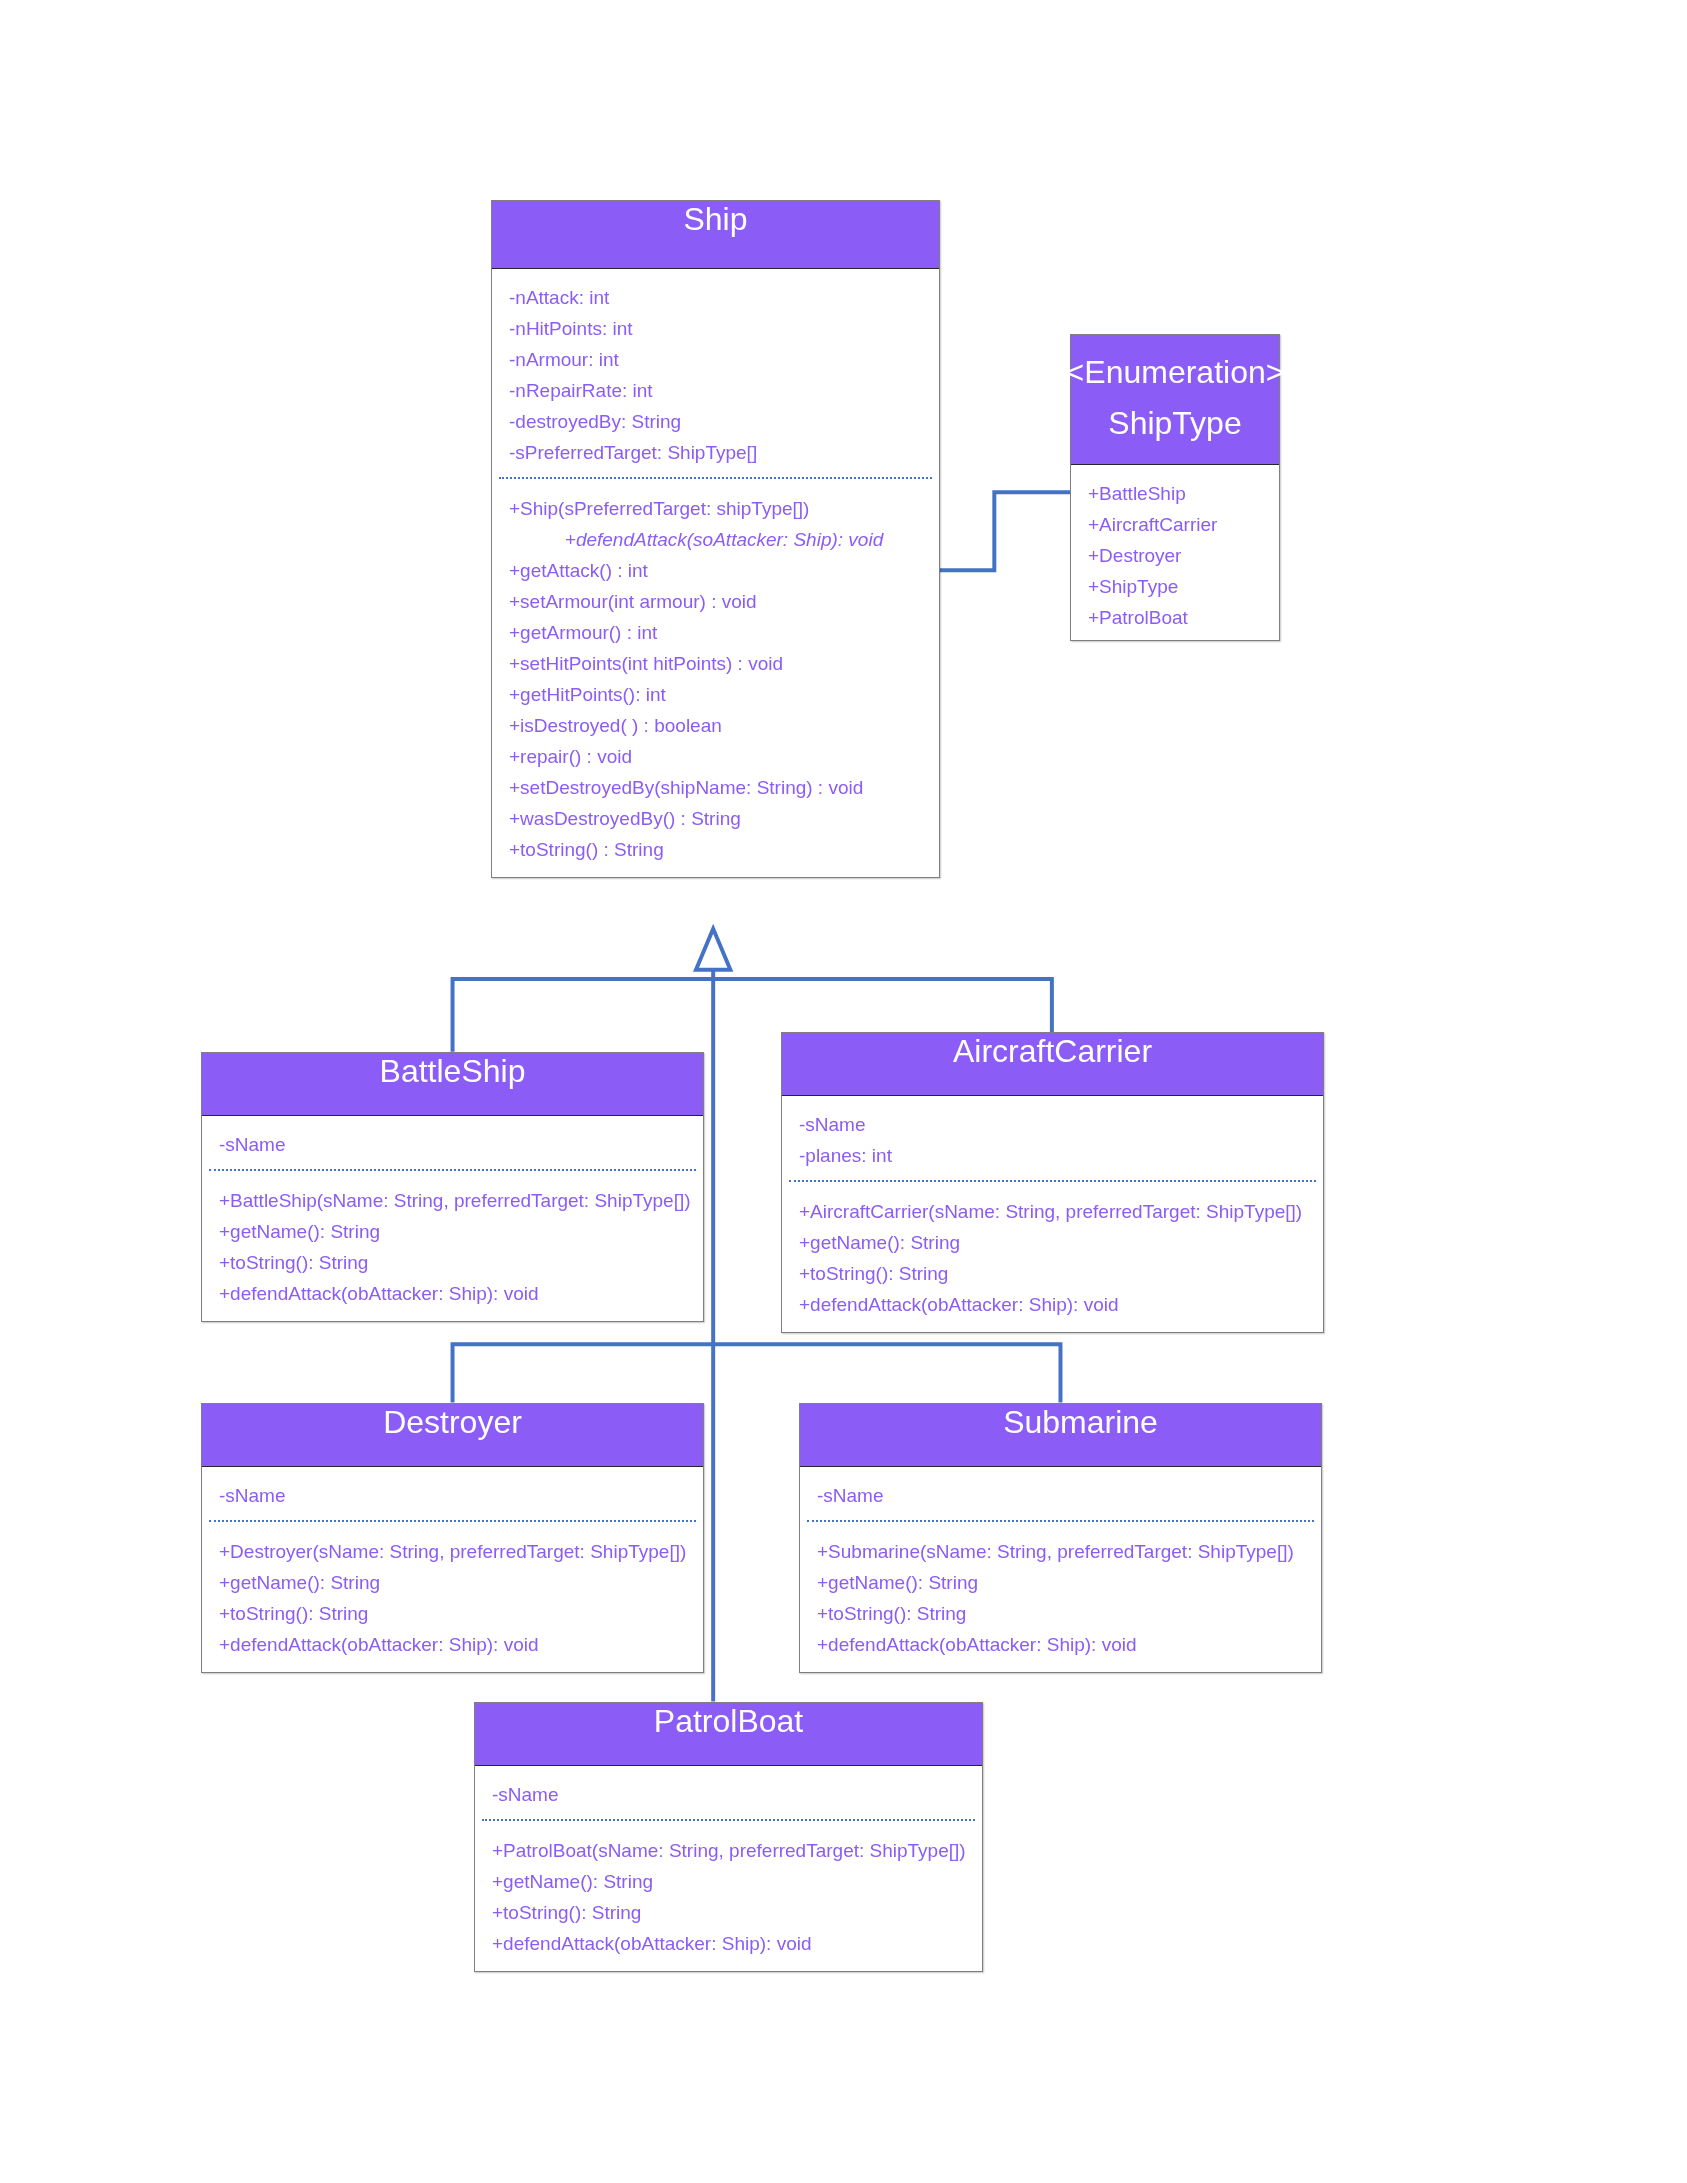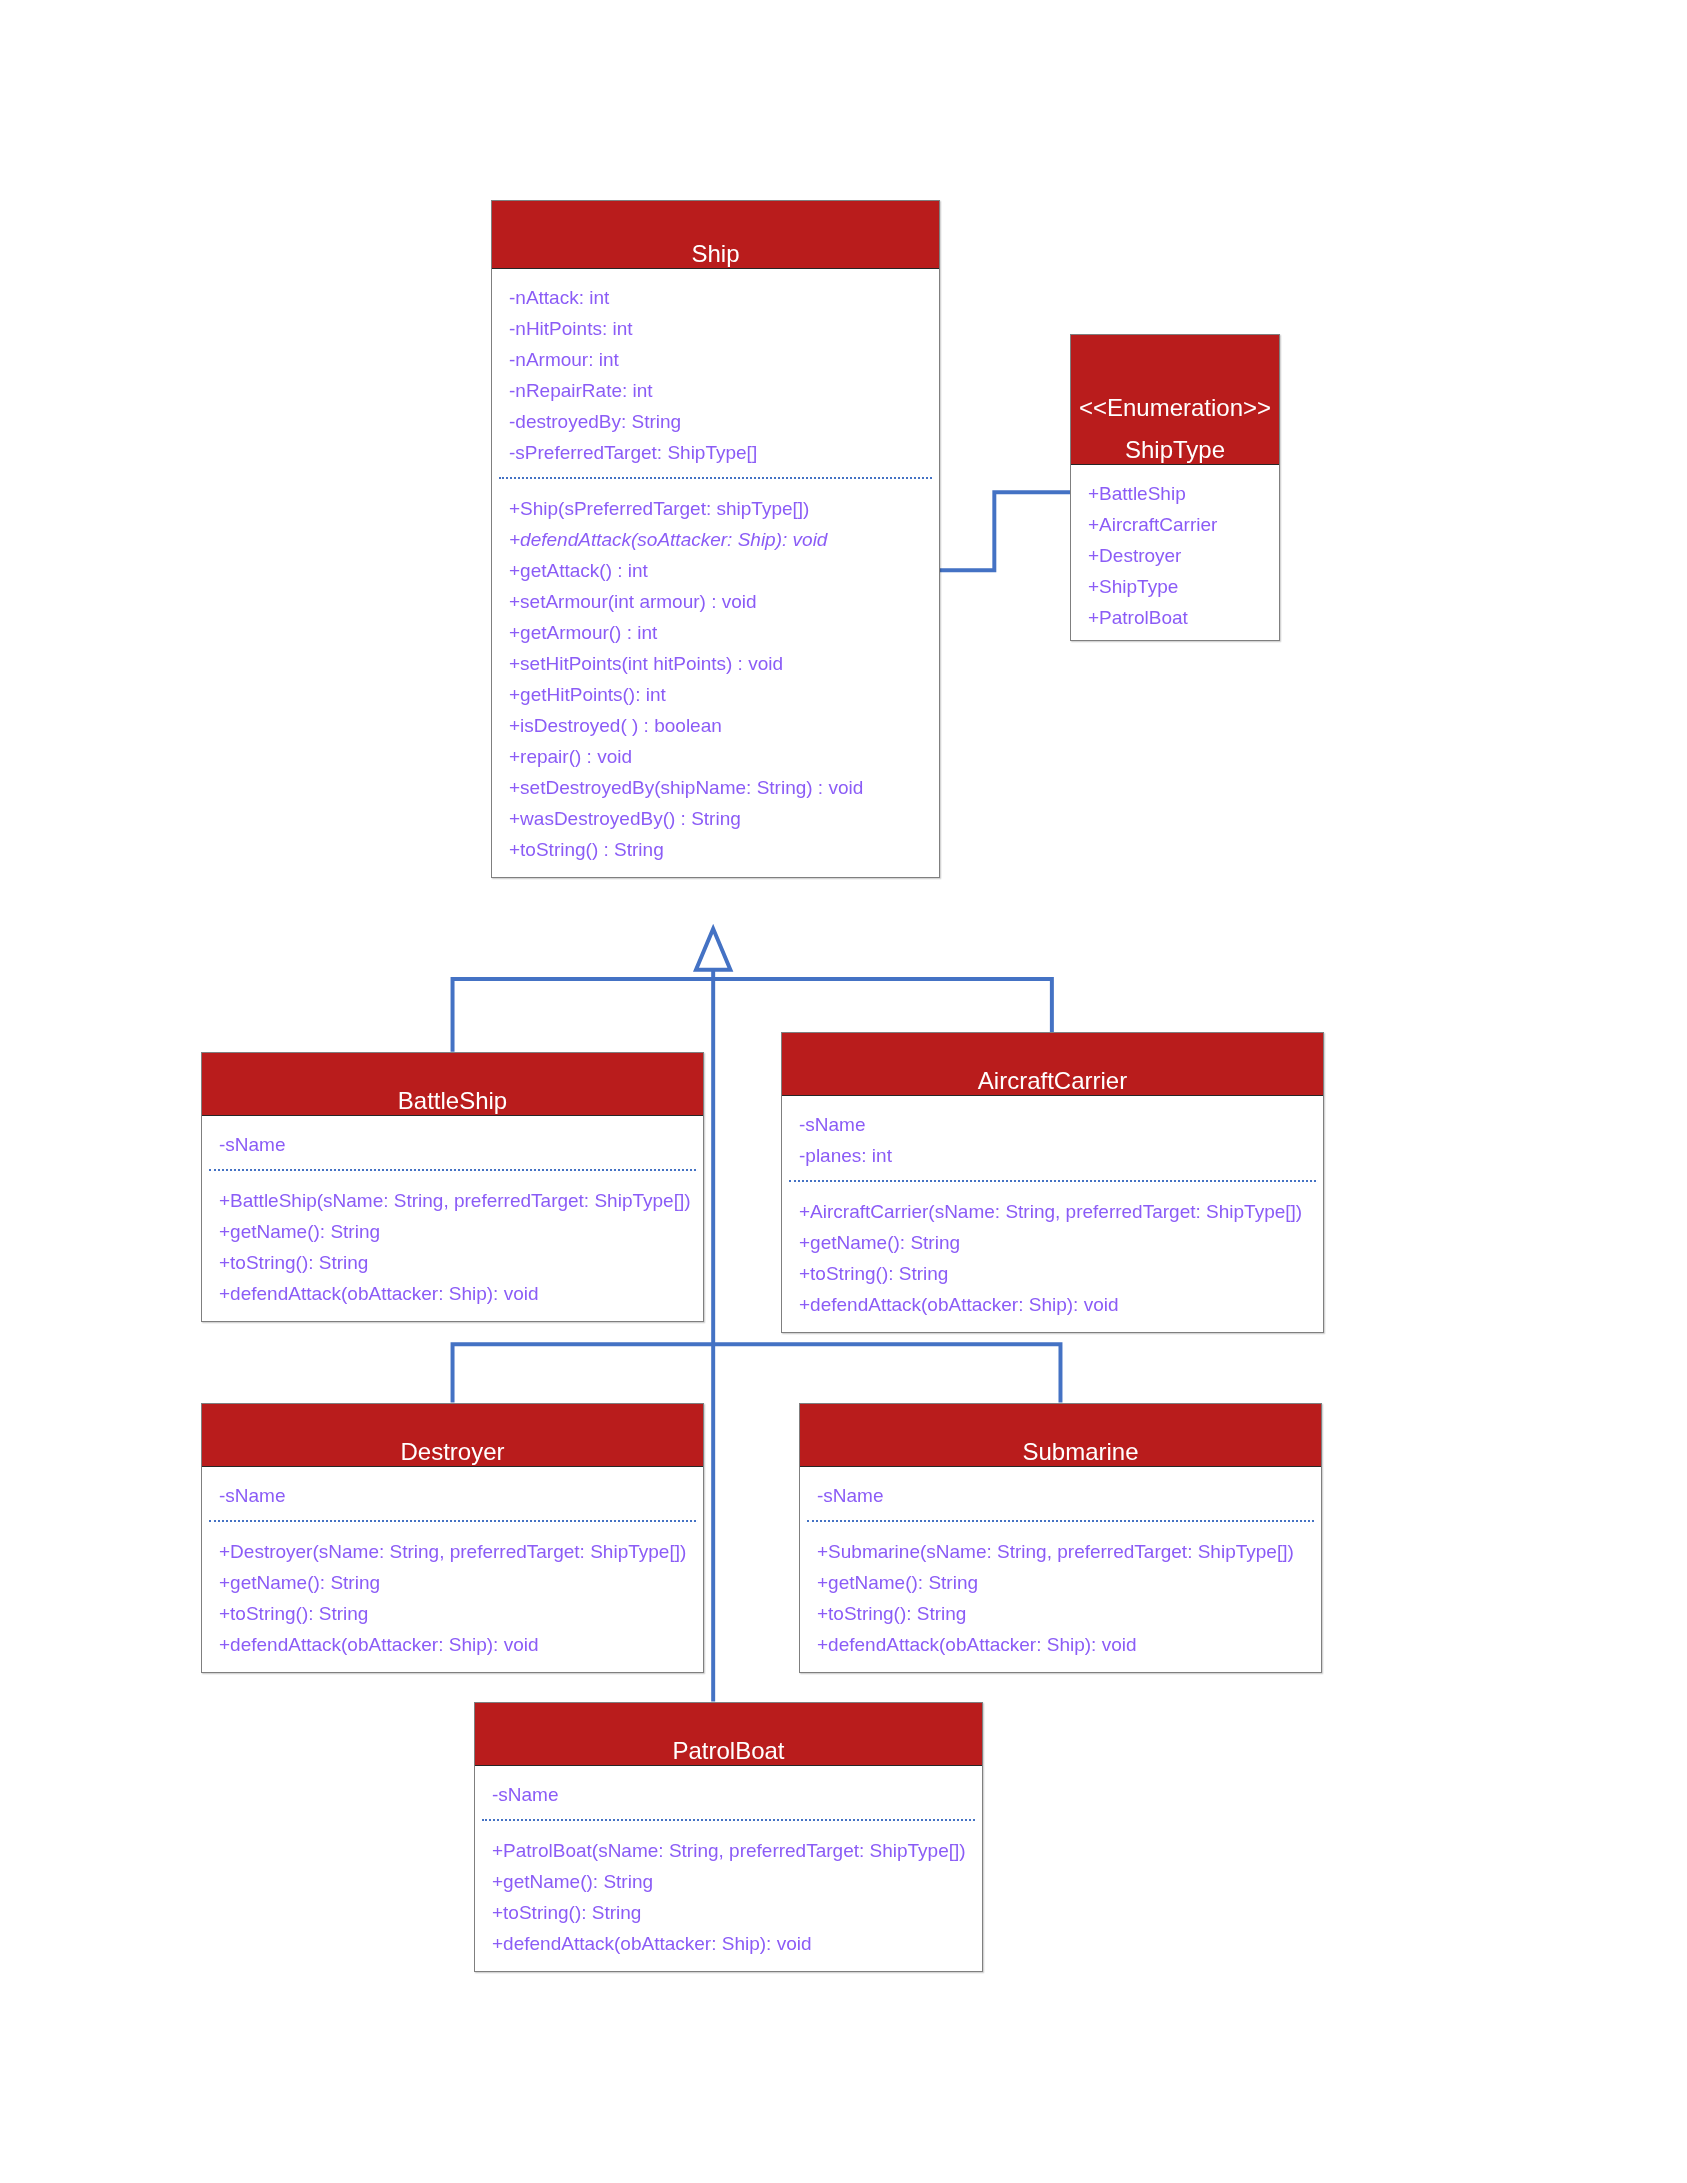--- a/index.html
+++ b/index.html
@@ -31,30 +31,30 @@
   .uml-class {
     position: absolute;
     box-sizing: border-box;
     background: #ffffff;
     border: 1.3px solid #7f7f7f;
     z-index: 3;
     box-shadow: 1.3px 1.3px 1.3px rgba(0,0,0,0.22);
   }
   .uml-header {
     box-sizing: border-box;
-    background: #b91c1c;
+    background: #8b5cf6;
     color: #ffffff;
     text-align: center;
-    font-size: 24px;
+    font-size: 32px;
     font-weight: 400;
     line-height: 1.15;
     display: flex;
     flex-direction: column;
     align-items: center;
-    justify-content: flex-end;
+    justify-content: flex-start;
     border-bottom: 1.3px solid #262626;
   }
   .uml-header .stereo {
     display: block;
     margin-bottom: 14.6px;
   }
   .uml-compartment {
     padding: 9.3px 0 9.3px 0;
   }
   .uml-compartment.attrs {
@@ -67,20 +67,21 @@
   }
   .uml-row {
     color: #8b5cf6;
     font-size: 19px;
     line-height: 1.0;
     padding: 6px 0 6px 17px;
     white-space: nowrap;
   }
   .uml-row.abstract {
     font-style: italic;
+    text-align: center;
   }
   .uml-sep {
     height: 0;
     border-top: 2px dotted #4472C4;
     margin: 2.6px 6.6px 2.6px 6.6px;
   }
   
   #class-ship        { left: 491px;  top: 200px;  width: 449px; }
   #class-shiptype    { left: 1070px; top: 334px;  width: 210px; }
   #class-battleship  { left: 201px;  top: 1052px; width: 503px; }

